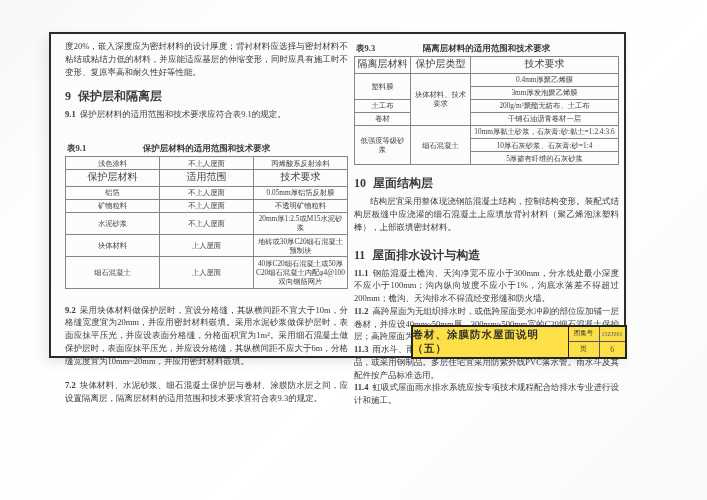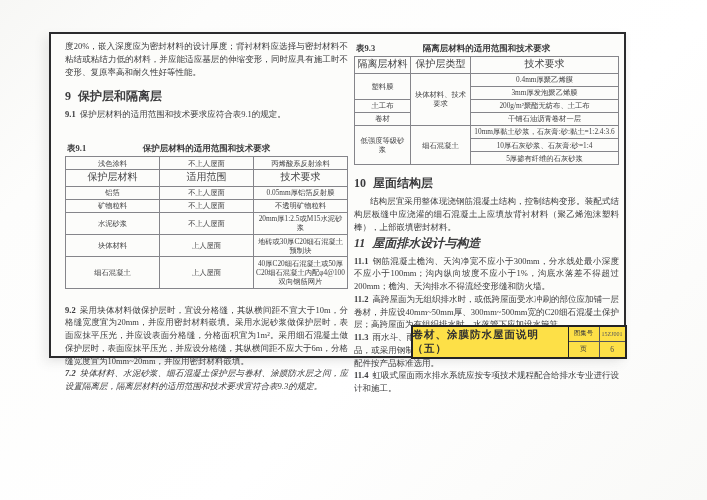--- a/index.html
+++ b/index.html
@@ -30,21 +30,21 @@
 
   table { border-collapse:collapse; width:100%; table-layout:fixed;
     font-size:7.3px; line-height:1.25; color:#434345; }
   th,td { border:1px solid #85858a; text-align:center; vertical-align:middle;
     padding:1.5px 2px; font-weight:normal; }
   th { font-size:10px;font-family:Liberation Mono, monospace; }
   .t91 .c1 { width:62px; } .t91 .c2 { width:60px; }
   .t93 .c1 { width:56px; } .t93 .c2 { width:60px; }
 
   .mt10 { margin-top:15px; }
-  .mt12 { margin-top:0;font-style:italic; }
+  .mt12 { margin-top:12px; }
   .indent { text-indent:16px; }
 
   .title-block { position:absolute; right:-2.5px; bottom:-2.5px; width:216px; height:34px;
     display:flex; border:2px solid #232325; background:#fde047; }
   .tb-title { width:156px; display:flex; align-items:center; justify-content:center;
     font-size:10.5px; font-weight:bold; letter-spacing:1px; color:#2e2e30;
     border-right:1.5px solid #232325; }
   .tb-grid { flex:1; display:grid; grid-template-columns:31px 1fr; grid-template-rows:1fr 1fr; }
   .tb-cell { display:flex; align-items:center; justify-content:center; overflow:hidden; }
   .tb-atlas-label { font-size:6.3px; border-right:1px solid #55555a; border-bottom:1px solid #55555a; }

